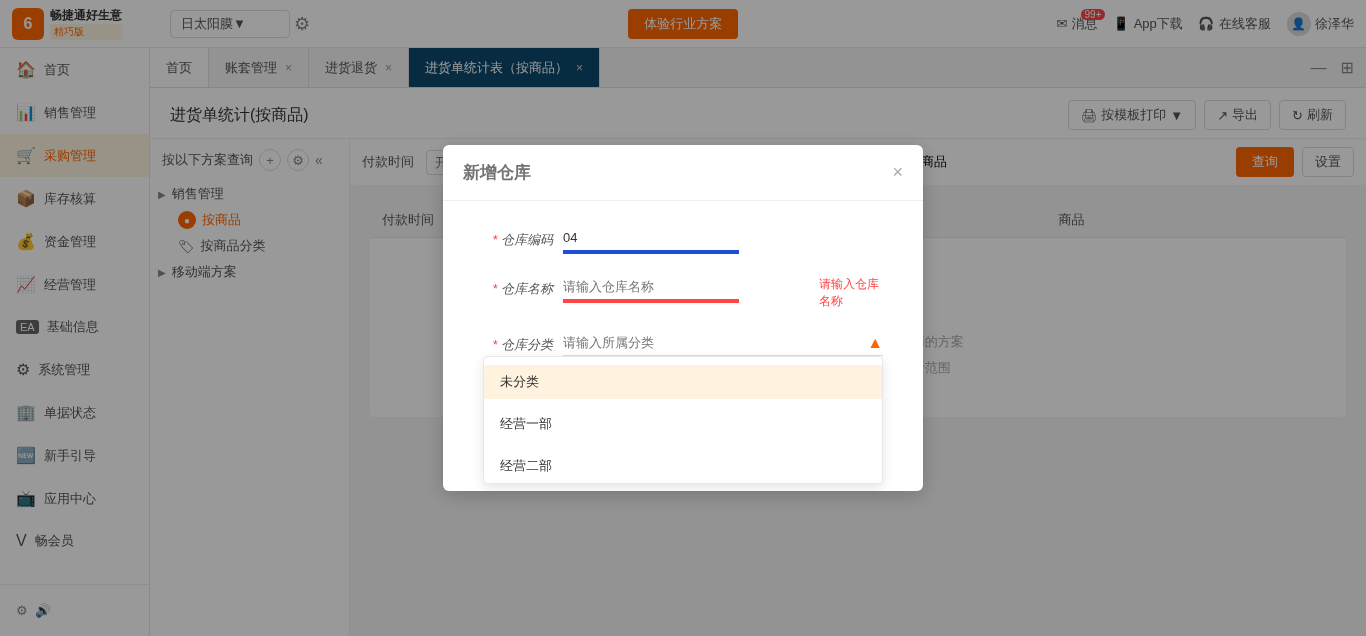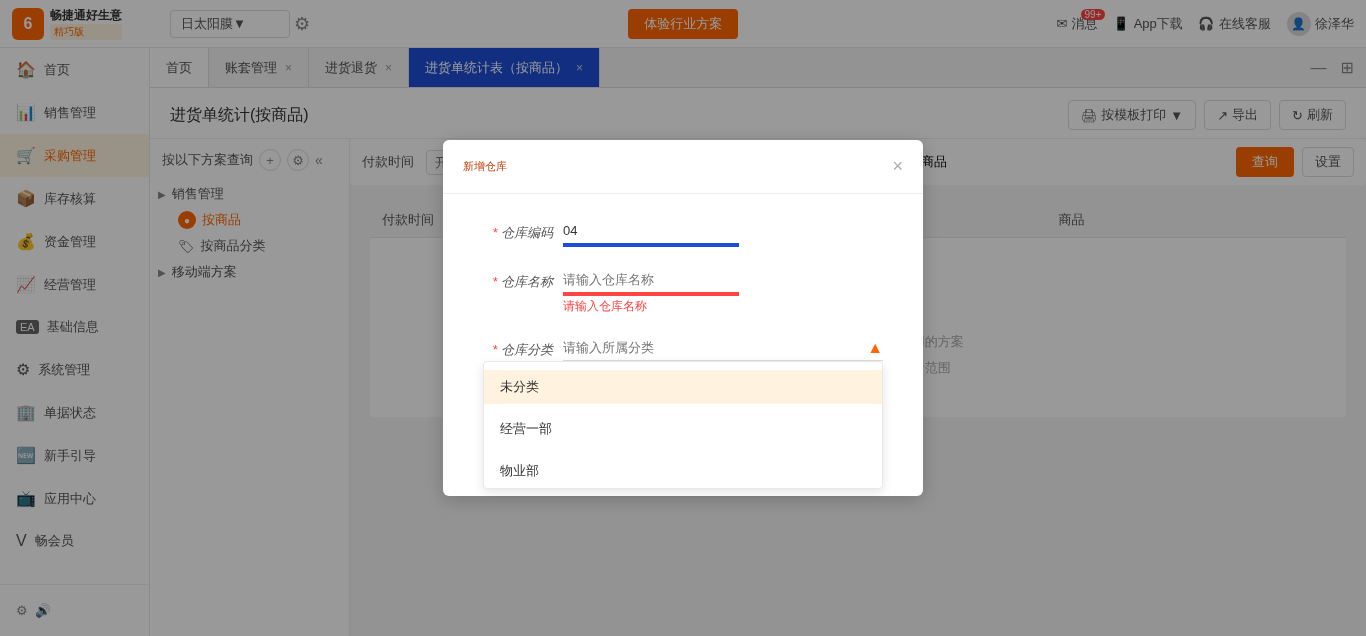--- a/index.html
+++ b/index.html
@@ -103,21 +103,21 @@
       border-bottom: 1px solid #e0e0e0;
       padding-left: 0;
     }
     .tab-item {
       display: flex; align-items: center; gap: 6px;
       padding: 0 16px; cursor: pointer; font-size: 13px; color: #555;
       border-right: 1px solid #e0e0e0;
       position: relative;
     }
     .tab-item.home { background: #fff; }
-    .tab-item.active { background: #1d4ed8; color: #fff; align-items: center; }
+    .tab-item.active { background: #0c4a6e; color: #fff; align-items: center; }
     .tab-close {
       font-size: 12px; color: #999; cursor: pointer; margin-left: 2px;
     }
     .tab-item.active .tab-close { color: #ccc; }
     .tab-spacer { flex: 1; }
     .tab-actions { display: flex; align-items: center; padding: 0 8px; gap: 6px; }
     .tab-action-btn { background: none; border: none; cursor: pointer; color: #888; font-size: 16px; padding: 2px 4px; }
 
     
     .page-header {
@@ -199,21 +199,21 @@
       width: 480px;
       box-shadow: 0 4px 20px rgba(0,0,0,0.2);
       overflow: visible;
       position: relative;
     }
     .modal-header {
       padding: 16px 20px;
       border-bottom: 1px solid #eee;
       display: flex; align-items: center; justify-content: space-between;
     }
-    .modal-title { font-size: 11px; color: #c2410c; font-weight: 400; }
+    .modal-title { font-size: 17px; color: #737373; font-weight: 700; }
     .modal-close { cursor: pointer; color: #aaa; font-size: 18px; }
     .modal-body { padding: 24px 40px; }
     .form-row {
       display: flex; align-items: flex-start; margin-bottom: 20px;
       position: relative;
     }
     .form-label {
       width: 80px; padding-top: 6px; color: #555; font-size: 13px; flex-shrink: 0;
       text-align: right; padding-right: 10px; font-style: italic;
     }
@@ -490,39 +490,39 @@
     </div>
     <div class="modal-body">
 
       <div class="form-row">
         <span class="form-label required">仓库编码</span>
         <div class="form-input-wrapper">
           <input class="form-control" type="text" value="04" style="">
         </div>
       </div>
 
-      <div class="form-row" style="flex-direction:column;">
+      <div class="form-row" style="flex-direction:row;">
         <div style="display:flex;align-items:flex-start;">
           <span class="form-label required">仓库名称</span>
           <div class="form-input-wrapper">
             <input class="form-control error" type="text" placeholder="请输入仓库名称" style="">
           </div>
         </div>
         <div style="padding-left:80px;color:#ff4444;font-size:12px;margin-top:2px;">请输入仓库名称</div>
       </div>
 
       <div class="form-row" style="position:relative;">
         <span class="form-label required">仓库分类</span>
         <div class="dropdown-wrapper" style="flex:1;">
           <input class="dropdown-input" type="text" placeholder="请输入所属分类" style="">
           <span class="dropdown-arrow">▲</span>
           <div class="dropdown-list">
             <div class="dropdown-option highlighted">未分类</div>
             <div class="dropdown-option">经营一部</div>
-            <div class="dropdown-option">物业部</div>
+            <div class="dropdown-option">经营二部</div>
           </div>
         </div>
       </div>
 
       <div class="form-row" style="margin-bottom:0;">
         <span class="notes-label">备注</span>
         <input class="form-control" type="text" placeholder="" style="">
       </div>
     </div>
     <div class="modal-footer">

